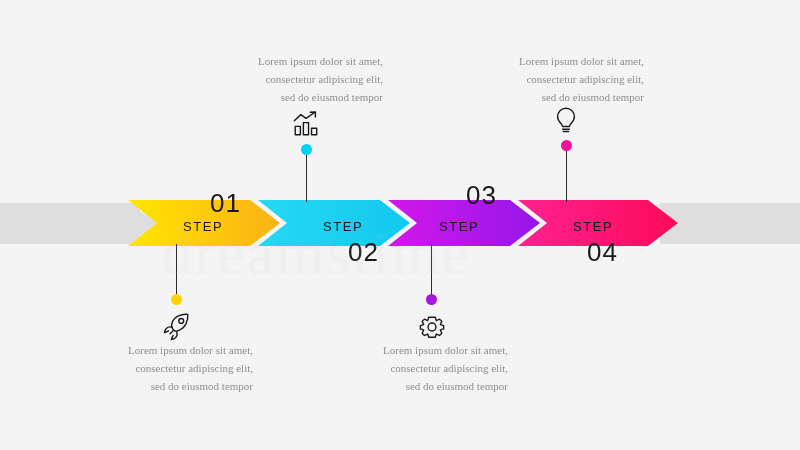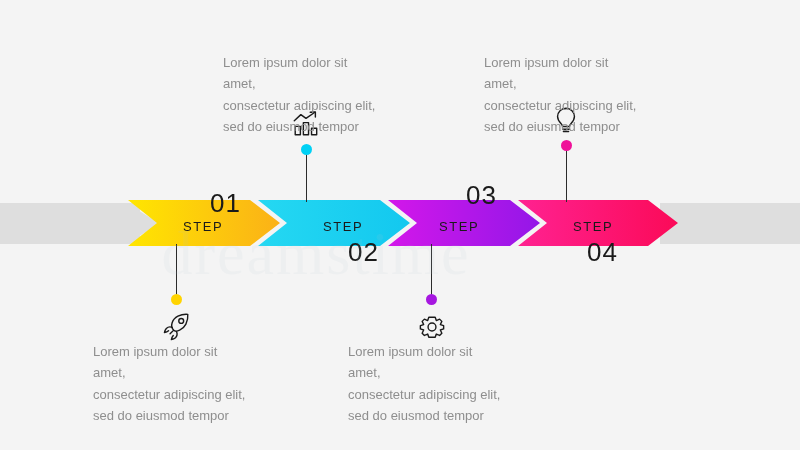--- a/index.html
+++ b/index.html
@@ -64,25 +64,25 @@
   }
   .dot{
     position:absolute;
     width:11px;height:11px;border-radius:50%;
   }
 
   
   .callout{
     position:absolute;
     width:160px;
-    text-align:left;
-    font-size:13px;
+    text-align:right;
+    font-size:11px;
     line-height:1.65;
     color:#8e8e8e;
-    font-family:Liberation Sans, sans-serif;
+    font-family:Liberation Serif, serif;
   }
   .callout span{display:block;}
 
   
   .icon{
     position:absolute;
     width:30px;height:30px;
   }
   .icon svg{display:block;width:100%;height:100%;}
 

